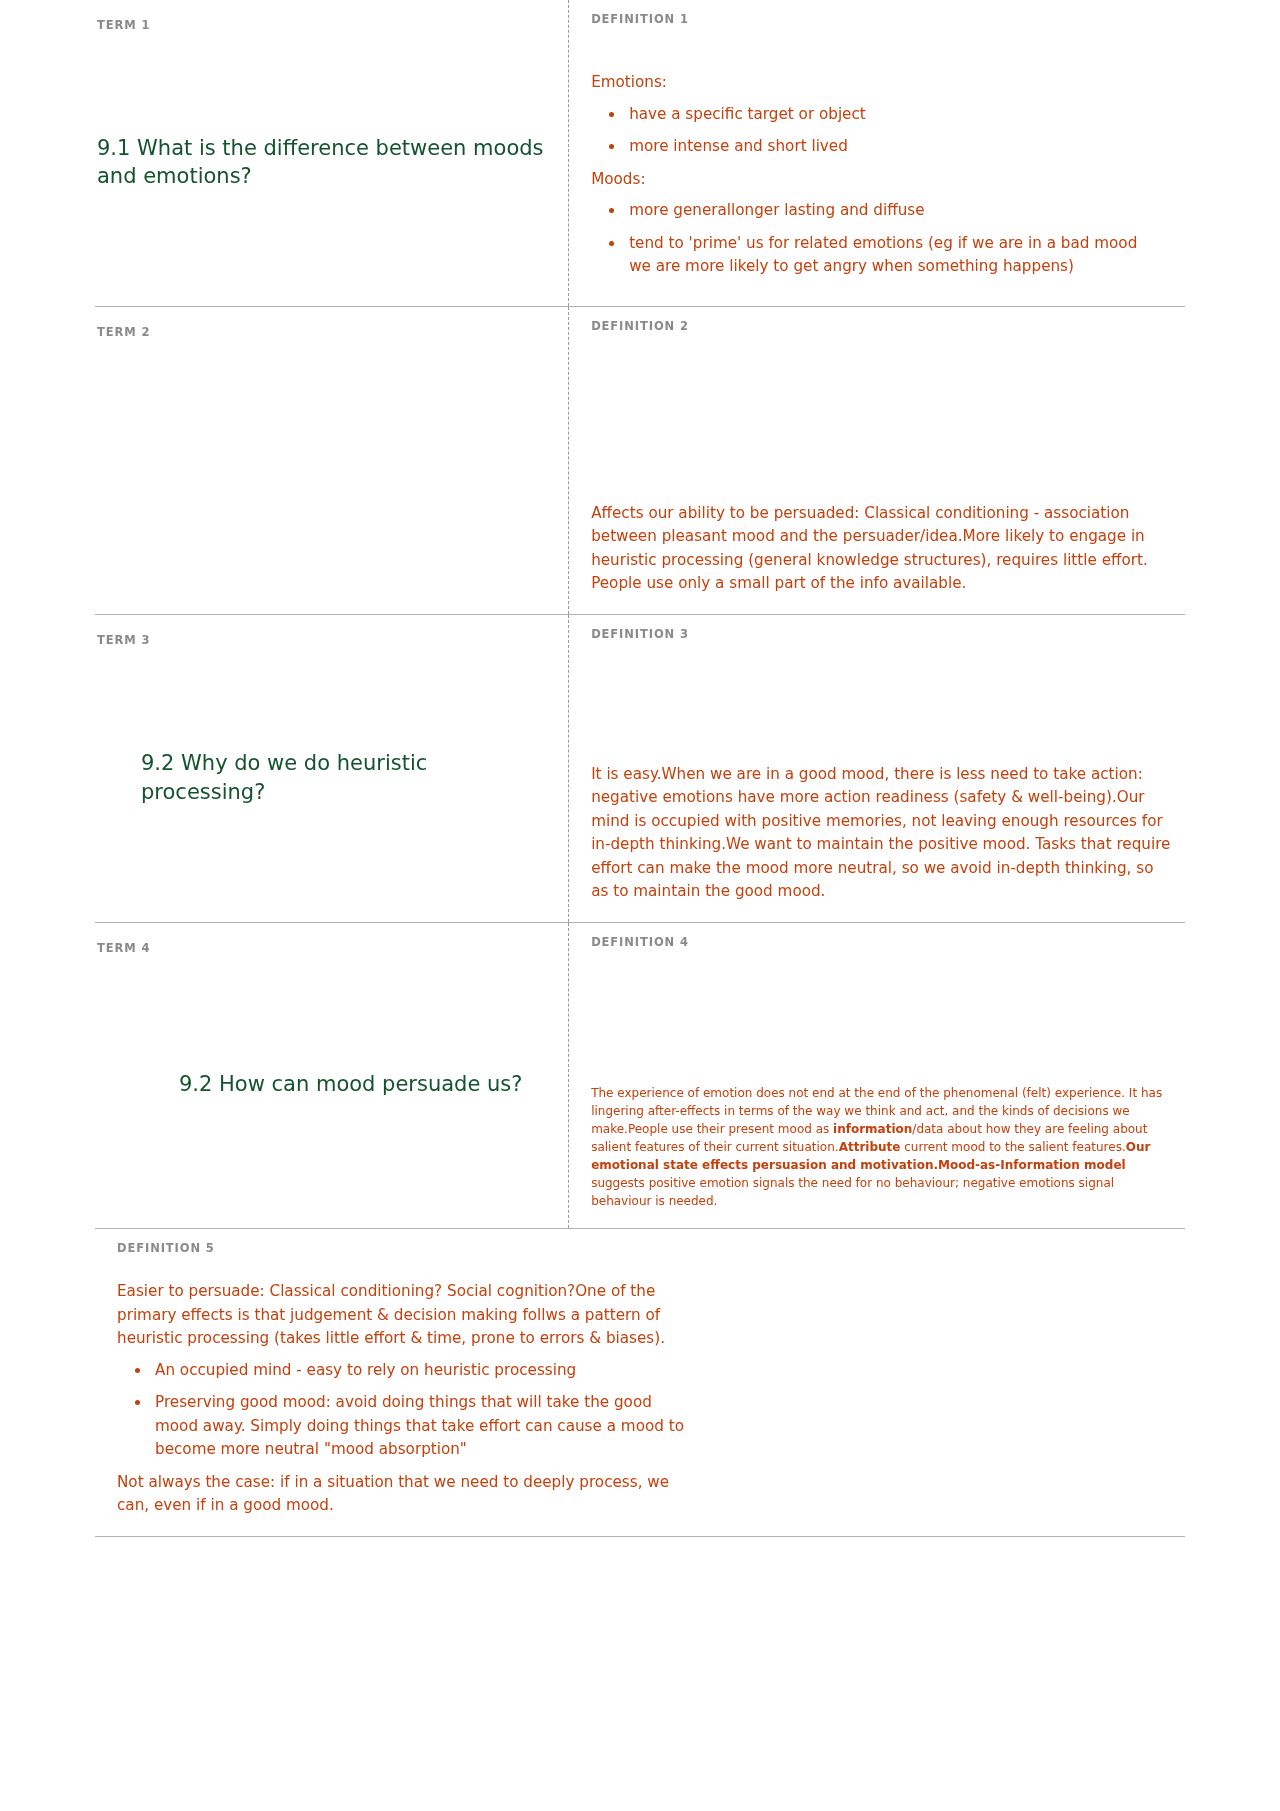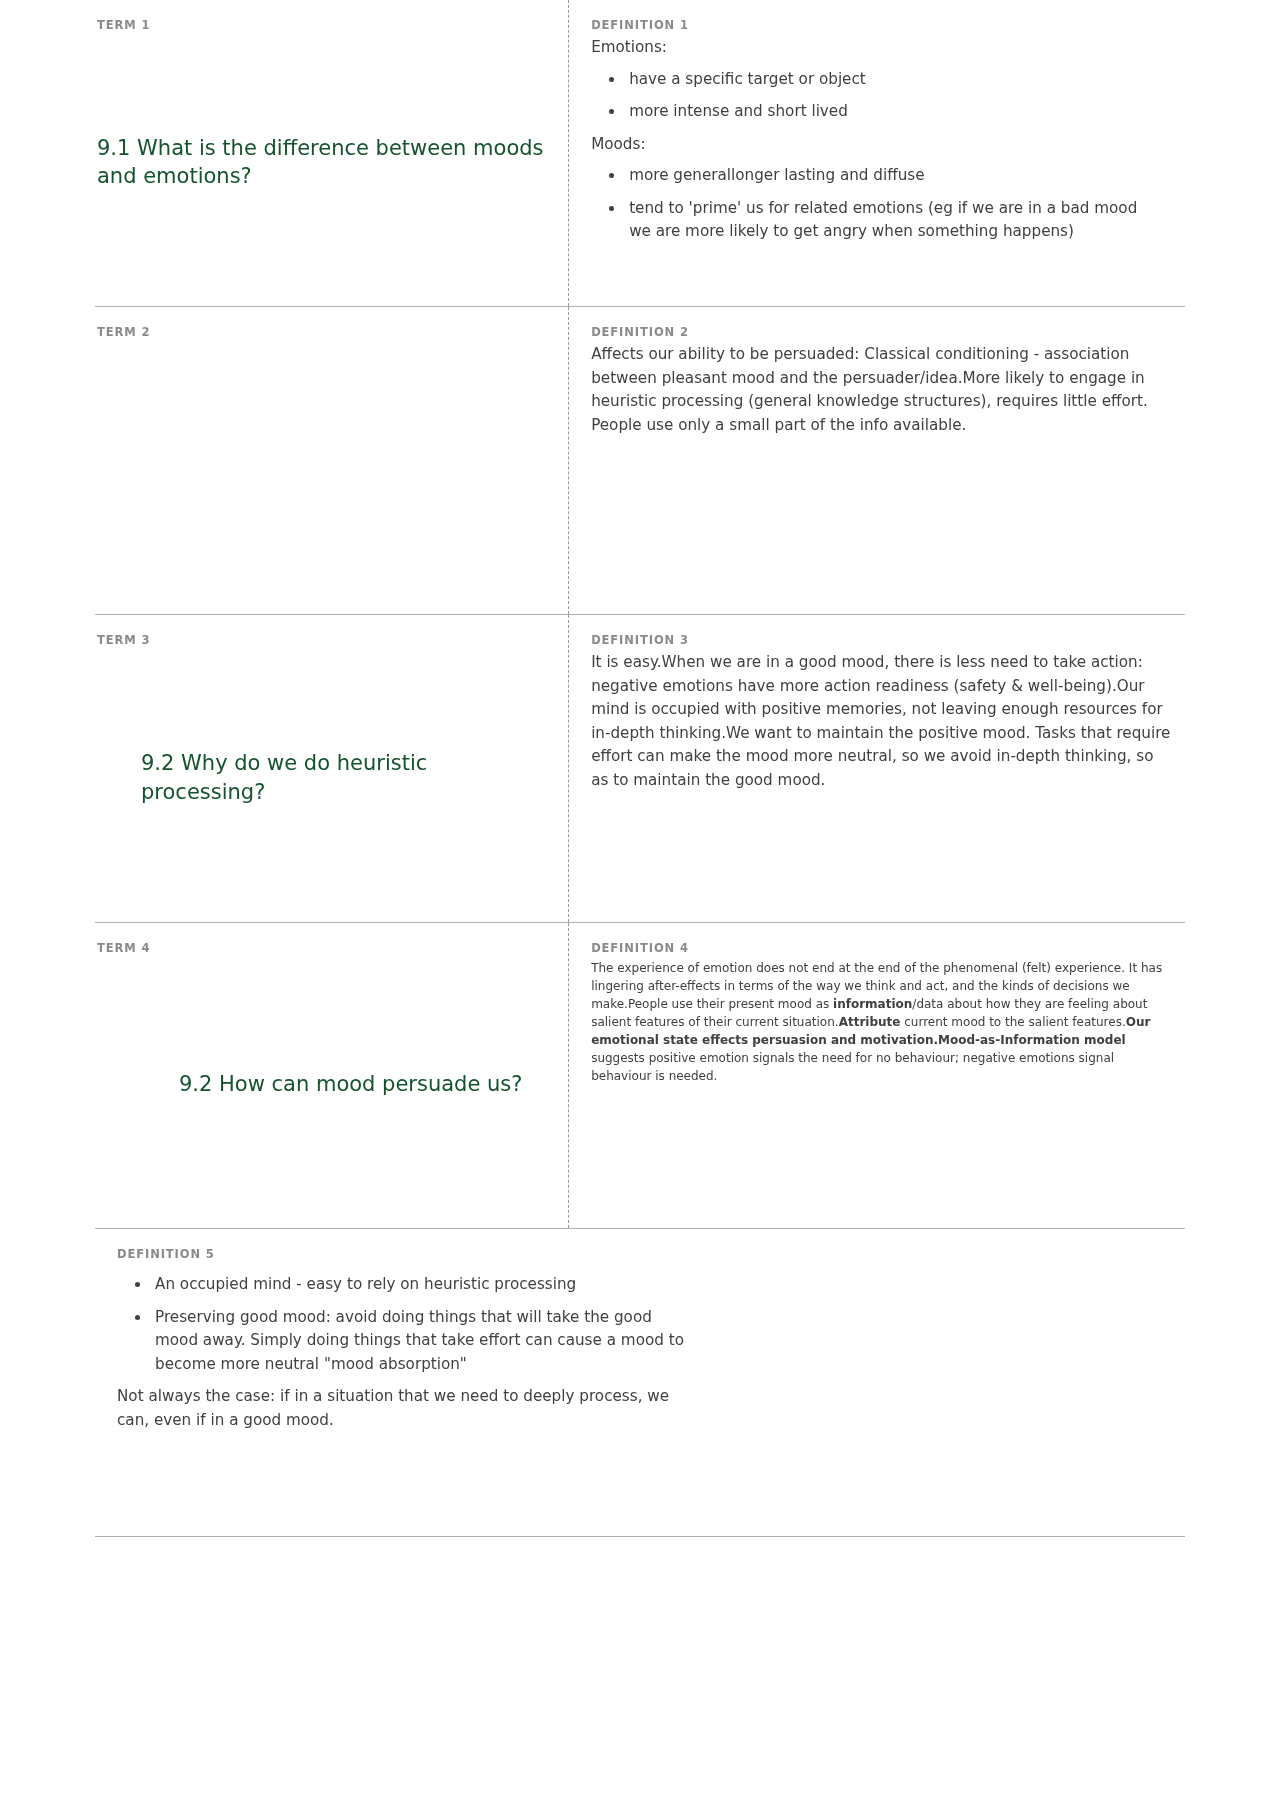--- a/index.html
+++ b/index.html
@@ -34,21 +34,21 @@
   }
   .col-term {
     width: 43.5%;
     padding: 18px 18px 18px 2px;
     border-right: 1px dashed #9a9a9a;
     display: flex;
     flex-direction: column;
   }
   .col-def {
     width: 56.5%;
-    padding: 18px 14px 18px 22px;
+    padding: 12px 14px 18px 22px;
     display: flex;
     flex-direction: column;
   }
   .col-label {
     font-size: 11.5px;
     letter-spacing: 0.9px;
     font-weight: bold;
     color: #8a8a8a;
     text-transform: uppercase;
     margin-bottom: 4px;
@@ -60,24 +60,24 @@
     font-size: 21px;
     line-height: 1.35;
     color: #14532d;
   }
   .term-inner {
     width: 100%;
   }
   .def-body {
     flex: 1;
     display: flex;
-    align-items: flex-start;
+    align-items: flex-end;
     font-size: 15.2px;
     line-height: 1.55;
-    color: #404040;
+    color: #c2410c;
   }
   .def-inner {
     width: 100%;
   }
   .def-body.small {
     font-size: 12px;
     line-height: 1.5;
   }
   ul.bullets {
     margin: 0;
@@ -178,20 +178,21 @@
         </div>
       </div>
     </div>
   </div>
 
   <div class="card h5">
     <div class="col col-def">
       <div class="col-label">DEFINITION 5</div>
       <div class="def-body">
         <div class="def-inner">
+          <div class="plain-line">Easier to persuade: Classical conditioning? Social cognition?One of the primary effects is that judgement &amp; decision making follws a pattern of heuristic processing (takes little effort &amp; time, prone to errors &amp; biases).</div>
           <ul class="bullets">
             <li>An occupied mind - easy to rely on heuristic processing</li>
             <li>Preserving good mood: avoid doing things that will take the good mood away. Simply doing things that take effort can cause a mood to become more neutral "mood absorption"</li>
           </ul>
           <div class="plain-line">Not always the case: if in a situation that we need to deeply process, we can, even if in a good mood.</div>
         </div>
       </div>
     </div>
   </div>
 

